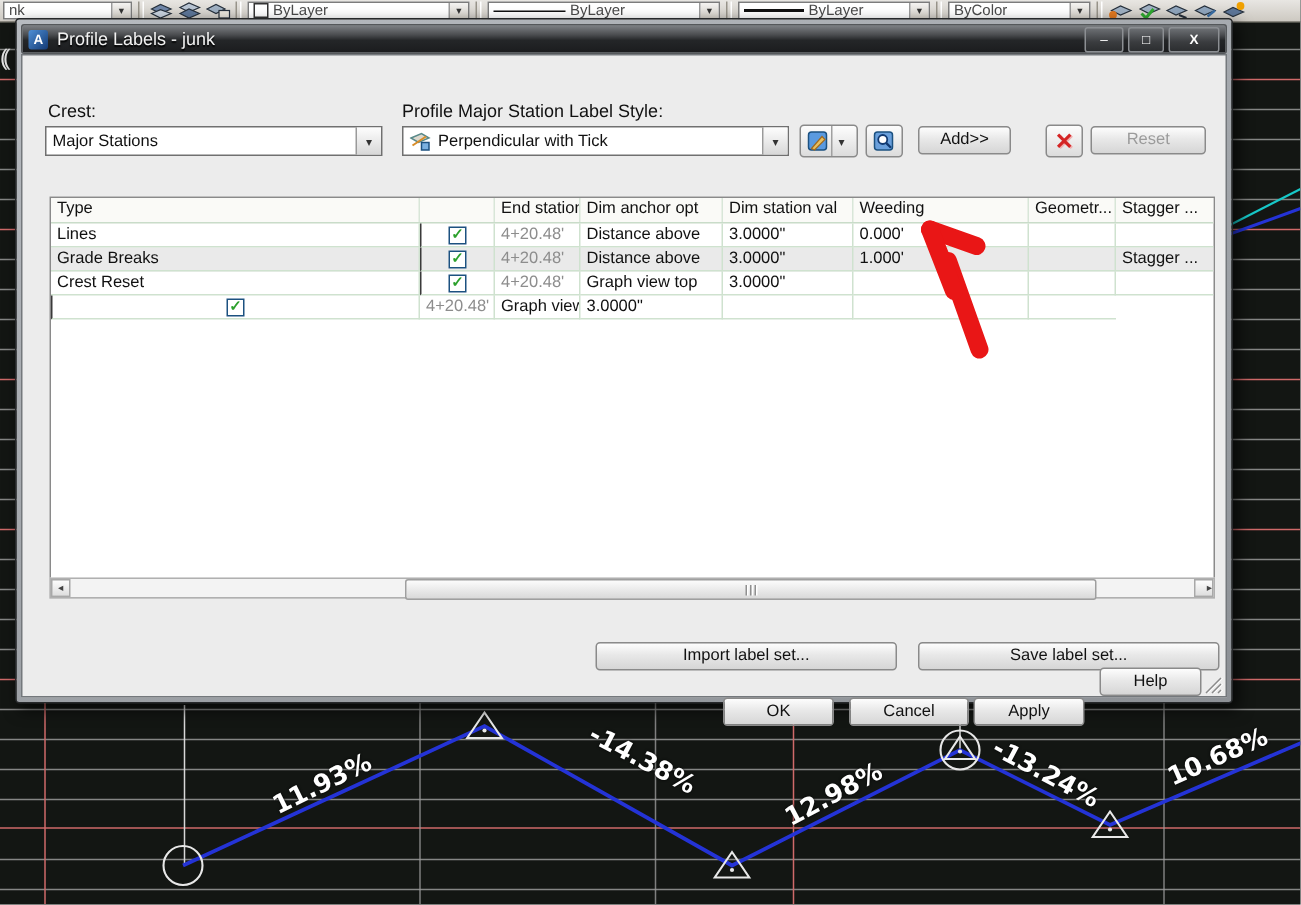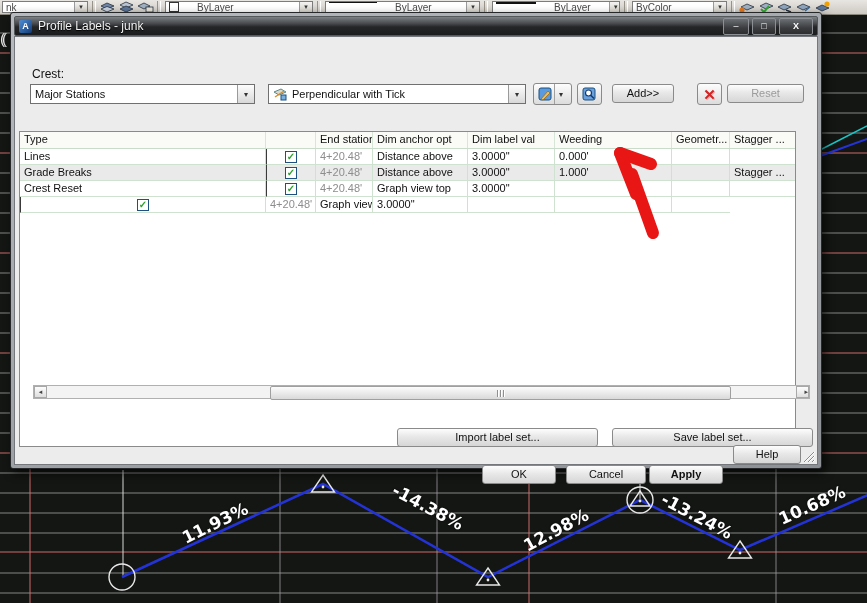--- a/index.html
+++ b/index.html
@@ -10,22 +10,22 @@
   }
   
   .toolbar{
     position:absolute;left:0;top:0;width:867px;height:14px;z-index:5;
     background:linear-gradient(#e8e6e2,#cdc9c2);
     border-bottom:1px solid #8a877f;
     display:flex;align-items:center;font-size:10px;color:#2b2b2b;
   }
   .tb-combo{
     position:relative;height:12px;margin:0 2px;background:#fff;
-    border:1px solid #7c7c7c;display:flex;align-items:flex-start;
-    box-sizing:border-box;padding-left:3px;gap:18px;white-space:nowrap;overflow:hidden;
+    border:1px solid #7c7c7c;display:flex;align-items:center;
+    box-sizing:border-box;padding-left:3px;gap:3px;white-space:nowrap;overflow:hidden;
   }
   .tb-combo .tb-text{color:#4a4a4a;}
   .tb-arrow{
     margin-left:auto;width:12px;height:100%;background:linear-gradient(#f4f3f1,#d4d0c8);
     border-left:1px solid #9a9a9a;display:flex;align-items:center;justify-content:center;
     font-size:7px;color:#333;flex:0 0 12px;
   }
   .tb-arrow::after{content:"▾";}
   .tb-sep{width:2px;height:12px;border-left:1px solid #979389;border-right:1px solid #fff;margin:0 2px;flex:0 0 2px;}
   .tb-icon{width:17px;height:12px;flex:0 0 17px;margin:0 1px;position:relative;}
@@ -91,21 +91,21 @@
   .sqbtn{
     position:absolute;height:22px;box-sizing:border-box;
     background:linear-gradient(#fdfdfd,#dcdcdc);border:1px solid #8a8a8a;border-radius:3px;
     display:flex;align-items:center;justify-content:center;
   }
   .split-arrow{width:13px;height:100%;border-left:1px solid #a0a0a0;display:flex;align-items:center;justify-content:center;font-size:8px;color:#333;}
   .split-arrow::after{content:"▾";}
   .xglyph{color:#d42424;font-weight:bold;font-size:15px;line-height:1;text-shadow:1px 1px 0 #f0b0b0;}
   
   .tbl{
-    position:absolute;left:4px;top:94px;width:777px;height:316px;
+    position:absolute;left:18px;top:94px;width:777px;height:268px;
     background:#fff;border:1px solid #8a8a8a;box-sizing:border-box;overflow:hidden;
   }
   .trow,.thead{
     display:grid;grid-template-columns:246px 50px 57px 95px 87px 117px 58px 1fr;
     height:16px;font-size:11px;color:#111;
   }
   .thead{background:#fafaf7;border-bottom:1px solid #c9dcc9;}
   .thead .c{border-right:1px solid #d8e6d8;padding:1px 0 0 4px;white-space:nowrap;overflow:hidden;}
   .trow .c{border-right:1px solid #cfe2cf;border-bottom:1px solid #cfe2cf;padding:1px 0 0 4px;white-space:nowrap;overflow:hidden;}
   .trow.alt{background:#eaeaea;}
@@ -303,20 +303,21 @@
     <span class="winbtns">
       <span class="winbtn" style="width:24px;">–</span>
       <span class="winbtn" style="width:22px;">□</span>
       <span class="winbtn" style="width:32px;font-weight:bold;">X</span>
     </span>
   </div>
 
   <div class="dlg-body">
 
     <span class="lbl" style="left:17px;top:30px;">Crest:</span>
+    <span class="lbl" style="left:253px;top:30px;">Profile Major Station Label Style:</span>
 
     <div class="combo" style="left:15px;top:47px;width:225px;">
       <span>Major Stations</span>
       <span class="combo-btn"></span>
     </div>
 
     <div class="combo" style="left:253px;top:47px;width:258px;">
       <span style="display:inline-flex;">
         <svg width="15" height="13" viewBox="0 0 15 13">
             <path d="M1 4 L8 1 L13 4 L6 7 Z" fill="#dcd8ce" stroke="#5a8a8a" stroke-width="1"></path>
@@ -355,21 +356,21 @@
     </div>
 
     <div class="btn disabled" style="left:712px;top:47px;width:77px;">Reset</div>
 
     <div class="tbl">
       <div class="thead">
         <div class="c">Type</div>
         <div class="c"></div>
         <div class="c">End station</div>
         <div class="c">Dim anchor opt</div>
-        <div class="c">Dim label val</div>
+        <div class="c">Dim station val</div>
         <div class="c">Weeding</div>
         <div class="c">Geometr...</div>
         <div class="c" style="border-right:none;">Stagger ...</div>
       </div>
 
       <div class="trow">
         <div class="c">Lines</div>
         <div class="c cbcell">
             <span class="cb"></span>
           </div>
@@ -428,21 +429,21 @@
           <span class="grip"></span>
       </div>
       <span class="sarr right" style="margin-left:auto;"></span>
     </div>
 
     <div class="btn" style="left:382px;top:391px;width:201px;">Import label set...</div>
     <div class="btn" style="left:597px;top:391px;width:201px;">Save label set...</div>
 
     <div class="btn" style="left:467px;top:428px;width:74px;">OK</div>
     <div class="btn" style="left:551px;top:428px;width:80px;">Cancel</div>
-    <div class="btn" style="left:634px;top:428px;width:74px;font-weight:bold;">Apply</div>
+    <div class="btn" style="left:634px;top:428px;width:74px;">Apply</div>
     <div class="btn" style="left:718px;top:408px;width:68px;">Help</div>
 
     <svg class="resize-grip" viewBox="0 0 13 13">
       <path d="M12 2 L2 12 M12 6 L6 12 M12 10 L10 12" stroke="#fefefe" stroke-width="1"></path>
       <path d="M11 2 L1 12 M11 6 L5 12 M11 10 L9 12" stroke="#8a8a8a" stroke-width="1"></path>
     </svg>
   </div>
 </div>
 
 <svg style="position:absolute;left:600px;top:135px;z-index:30;" width="90" height="110" viewBox="600 135 90 110">

